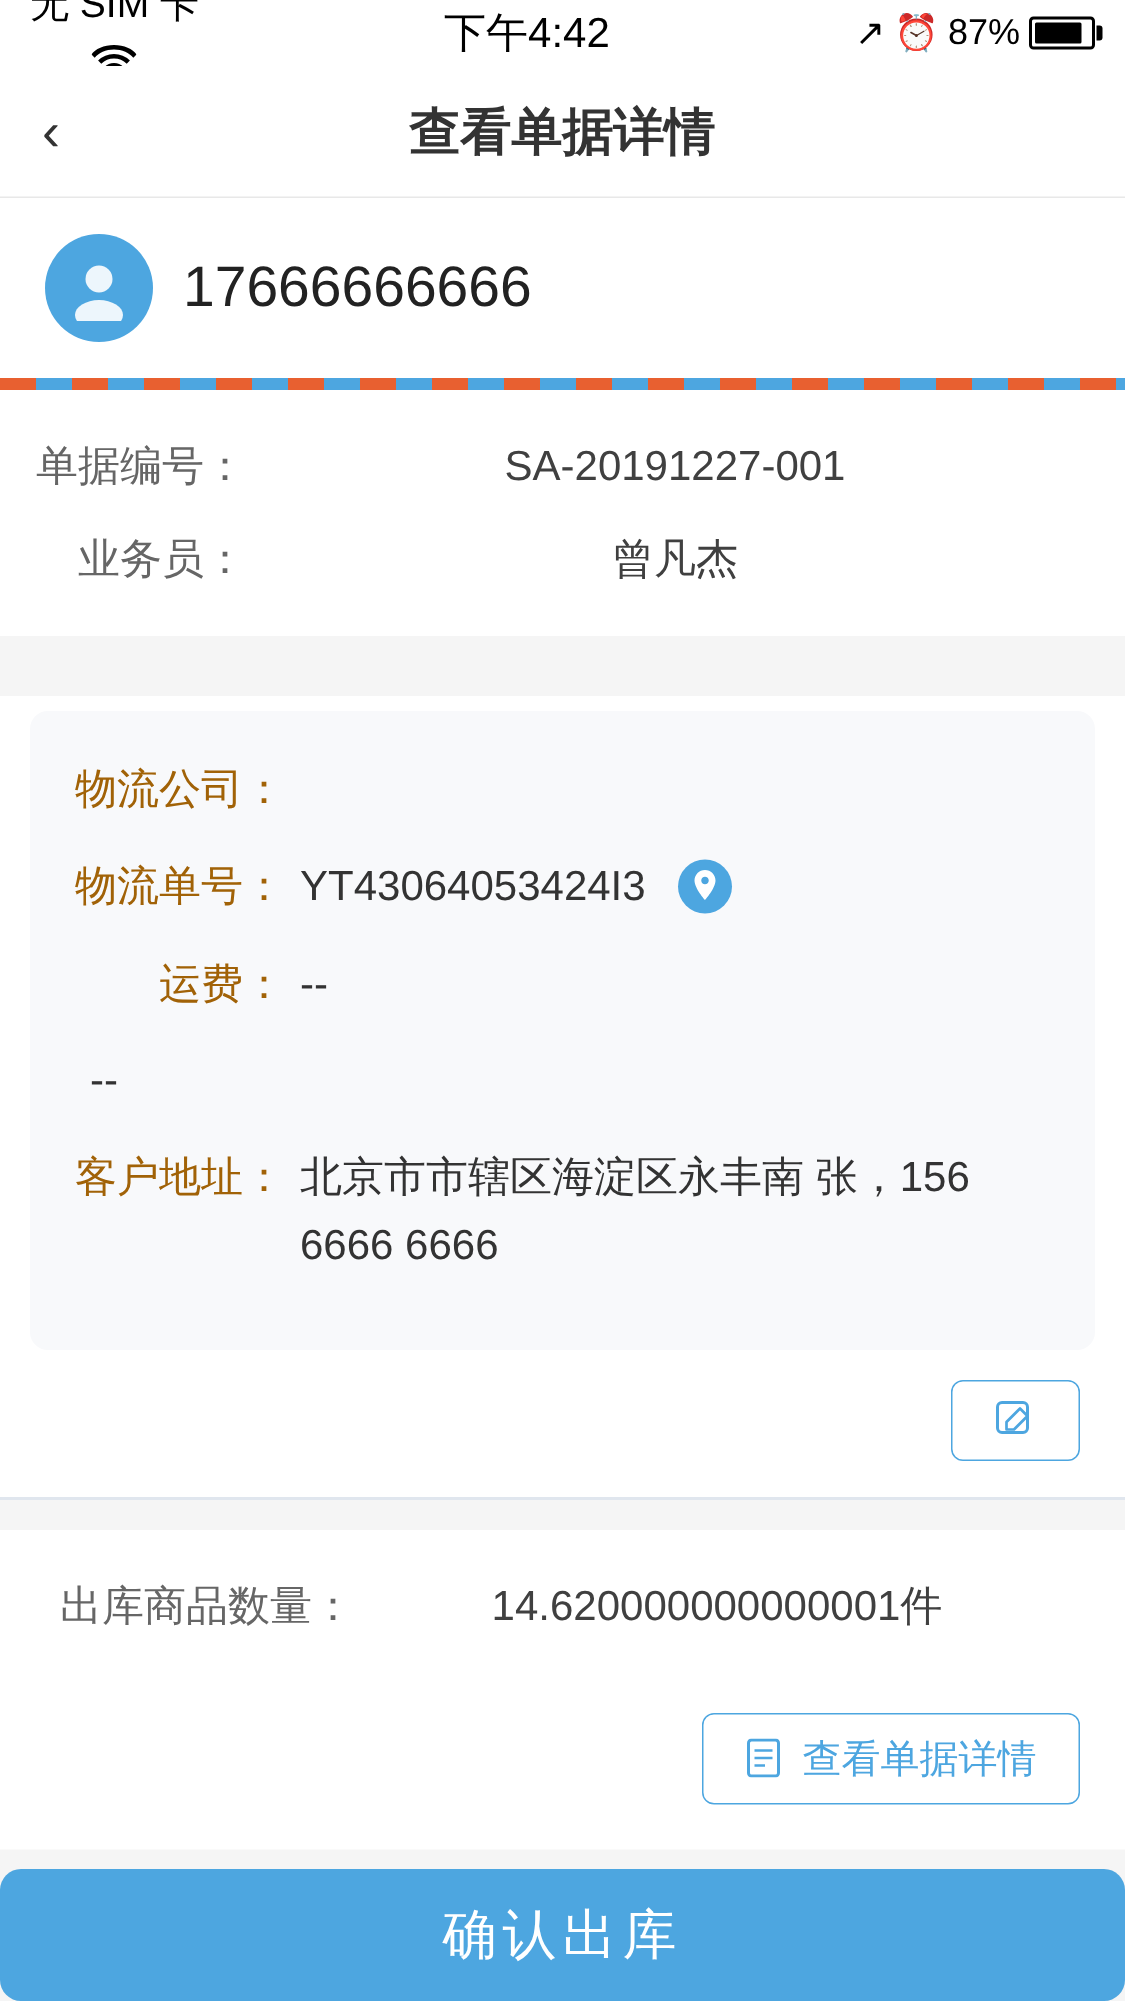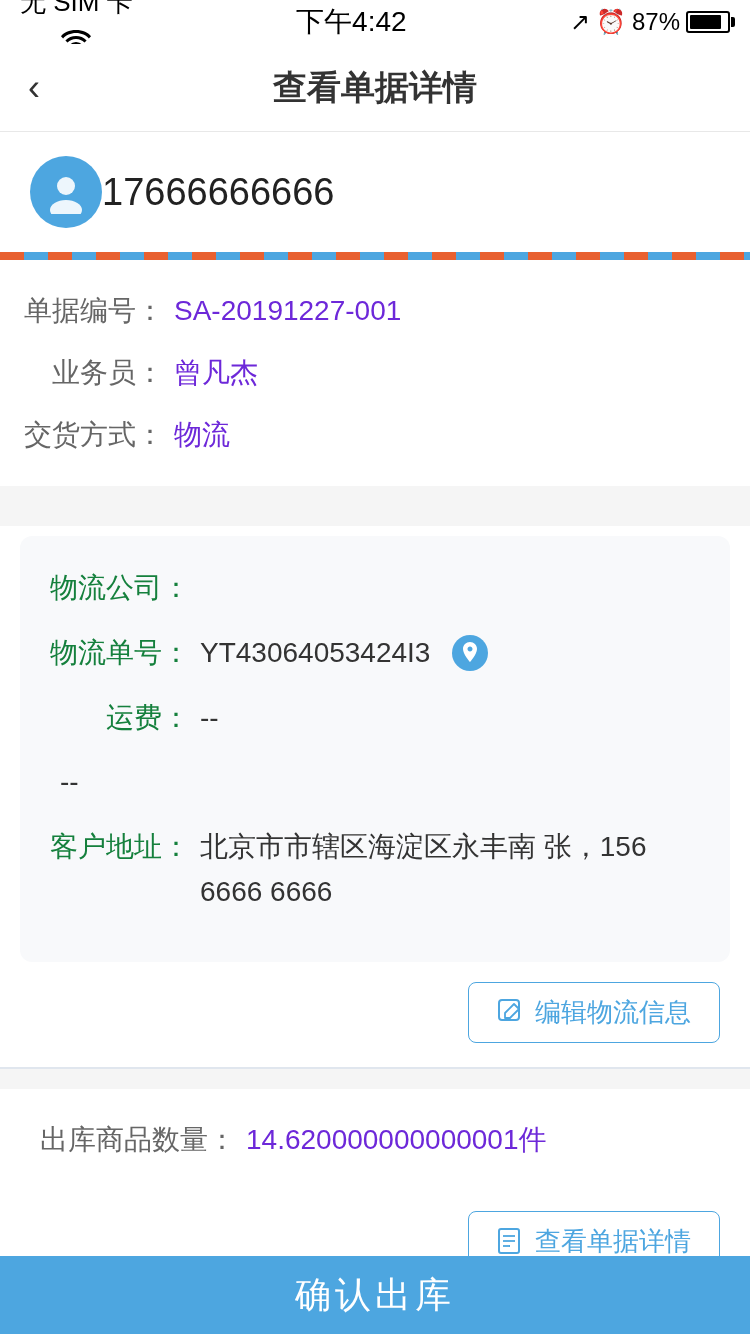--- a/index.html
+++ b/index.html
@@ -79,20 +79,21 @@
       font-weight: 600;
       color: #333;
     }
 
     
     .customer-header {
       background: #fff;
       padding: 24px 30px;
       display: flex;
       align-items: center;
+      gap: 20px;
       border-bottom: none;
     }
     .avatar {
       width: 72px;
       height: 72px;
       border-radius: 50%;
       background: #4da6e0;
       display: flex;
       align-items: center;
       justify-content: center;
@@ -133,42 +134,43 @@
     }
     .info-row:last-child { margin-bottom: 0; }
     .info-label {
       color: #666;
       font-size: 28px;
       min-width: 140px;
       text-align: right;
       flex-shrink: 0;
     }
     .info-value {
-      color: #6d28d9;
+      color: #404040;
       font-size: 28px;
       margin-left: 10px;
       flex: 1;
+      text-align: center;
     }
 
     
     .logistics-card {
       background: #f8f9fb;
       border-radius: 12px;
       padding: 30px 30px 30px 30px;
       margin: 0 20px 20px 20px;
     }
     .logistics-row {
       display: flex;
       align-items: flex-start;
       margin-bottom: 20px;
       line-height: 1.6;
     }
     .logistics-row:last-child { margin-bottom: 17px; }
     .logistics-label {
-      color: #15803d;
+      color: #a16207;
       font-size: 28px;
       min-width: 140px;
       text-align: right;
       flex-shrink: 0;
     }
     .logistics-value {
       color: #333;
       font-size: 28px;
       margin-left: 10px;
       flex: 1;
@@ -243,26 +245,27 @@
       gap: 10px;
       cursor: pointer;
     }
 
     
     .confirm-bar {
       position: fixed;
       bottom: 0;
       left: 0;
       width: 750px;
-      height: 78px;
+      height: 88px;
       background: #4da6e0;
       display: flex;
       align-items: center;
       justify-content: center;
       cursor: pointer;
+      border-radius: 14px;
     }
     .confirm-btn-text {
       color: #fff;
       font-size: 36px;
       font-weight: 500;
       letter-spacing: 4px;
     }
 
     
     .page {
@@ -327,24 +330,20 @@
   <div class="dashed-divider"></div>
 
   <div class="section white-block">
     <div class="info-row">
       <span class="info-label">单据编号：</span>
       <span class="info-value">SA-20191227-001</span>
     </div>
     <div class="info-row">
       <span class="info-label">业务员：</span>
       <span class="info-value">曾凡杰</span>
-    </div>
-    <div class="info-row">
-      <span class="info-label">交货方式：</span>
-      <span class="info-value">物流</span>
     </div>
   </div>
 
   <div class="section-gap"></div>
 
   <div class="white-block" style="padding-top: 10px;">
     <div class="logistics-card">
       <div class="logistics-row">
         <span class="logistics-label">物流公司：</span>
       </div>
@@ -373,21 +372,20 @@
     </div>
 
     <div class="edit-btn">
       <button class="btn-edit-logistics">
         <span class="edit-icon">
           <svg width="26" height="26" viewBox="0 0 26 26" fill="none">
             <rect x="1" y="1" width="20" height="20" rx="3" stroke="#4da6e0" stroke-width="2" fill="none"></rect>
             <path d="M16 5l5 5-9 9H7v-5l9-9z" stroke="#4da6e0" stroke-width="1.8" fill="none" stroke-linejoin="round"></path>
           </svg>
         </span>
-        <span>编辑物流信息</span>
       </button>
     </div>
   </div>
 
   <div class="section-gap2"></div>
   <div class="section-gap"></div>
 
   <div class="goods-section white-block">
     <div class="info-row">
       <span class="info-label">出库商品数量：</span>

